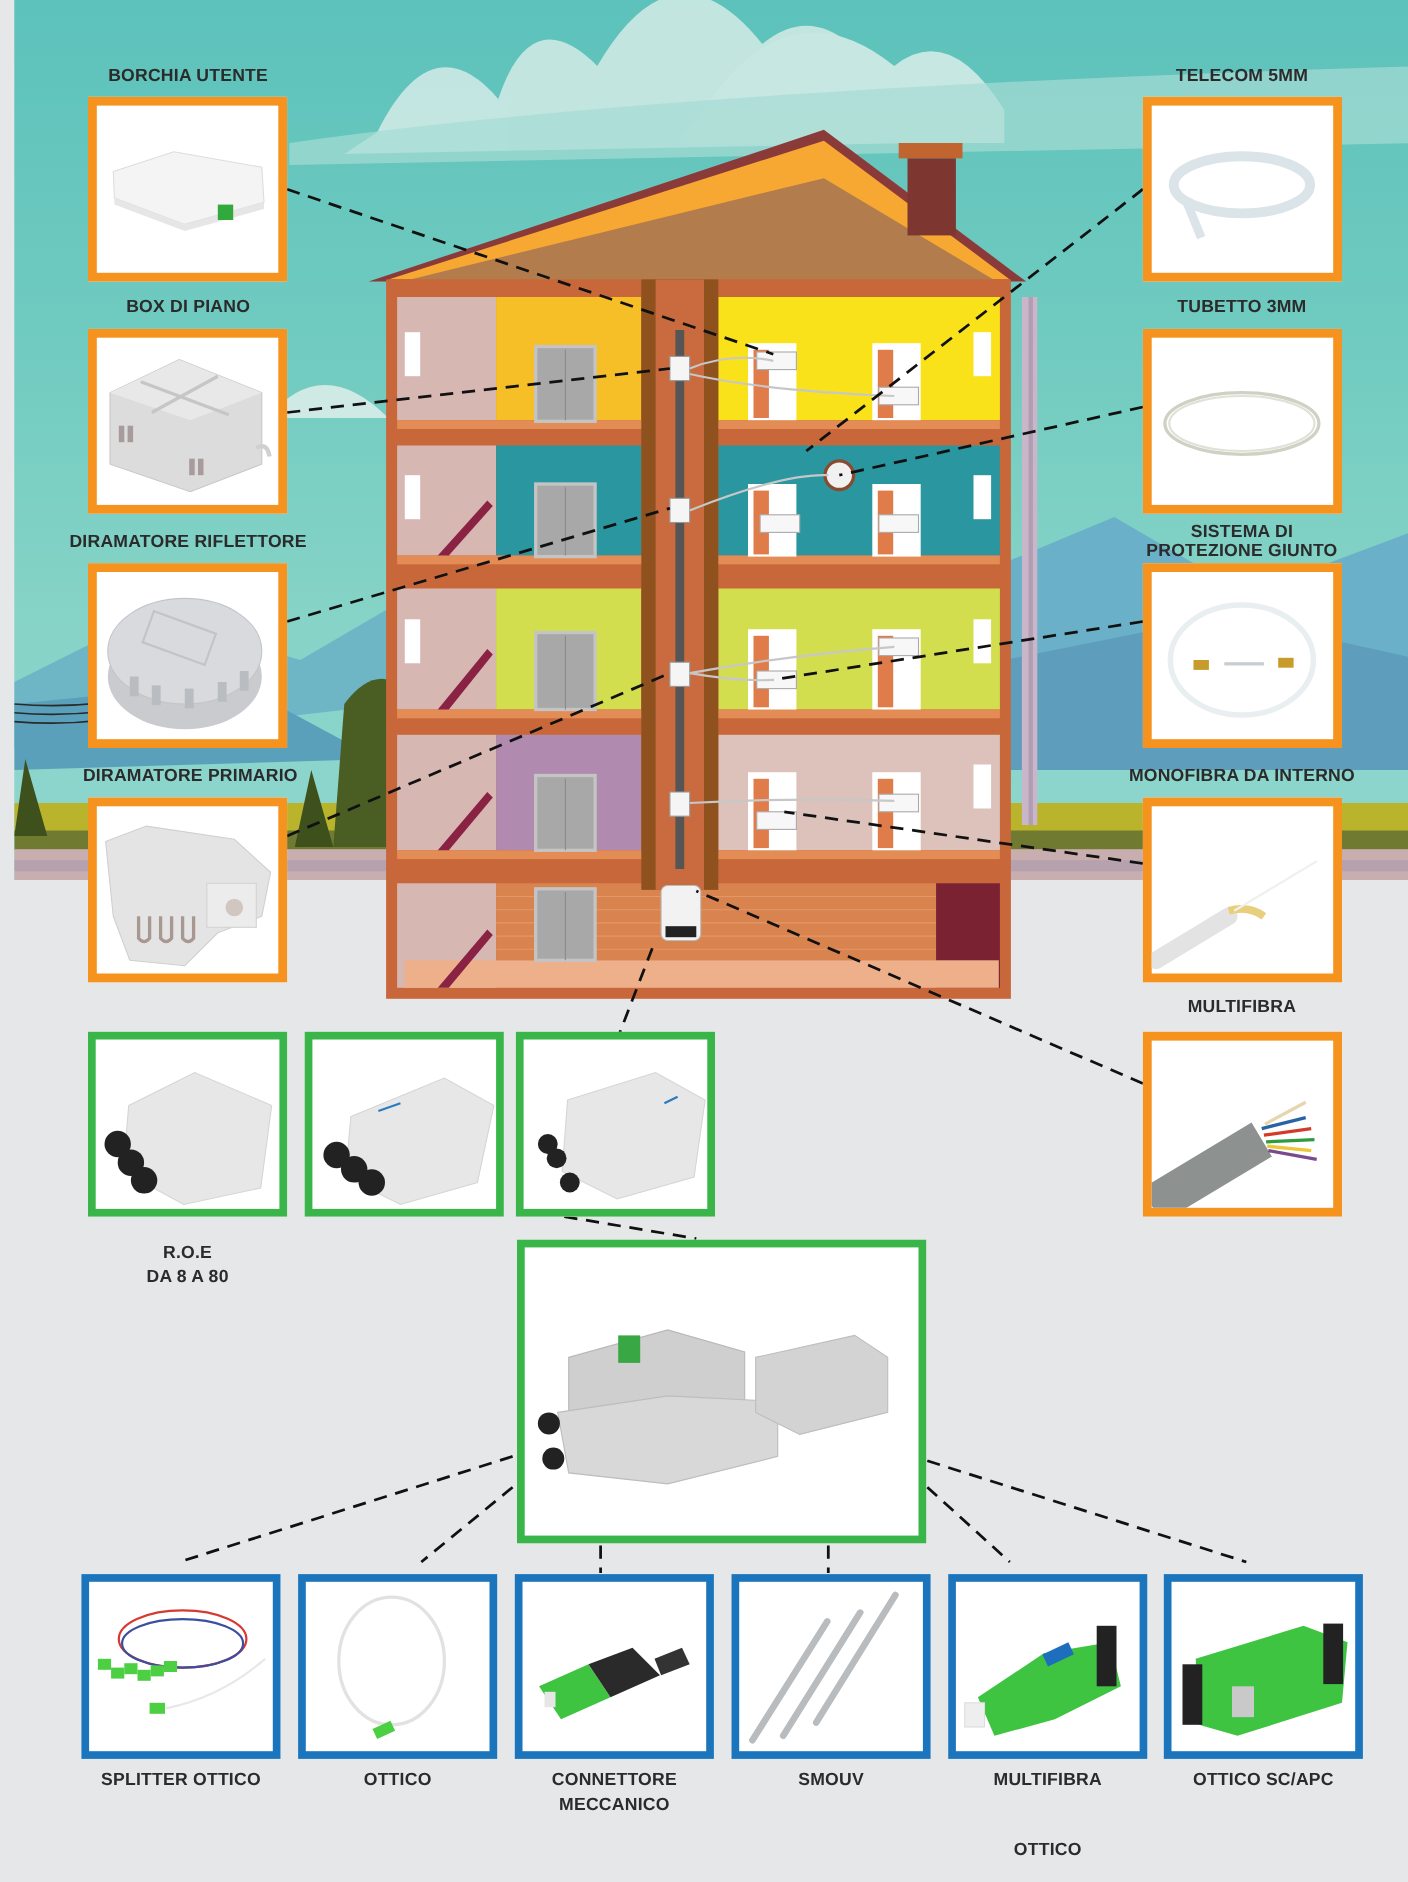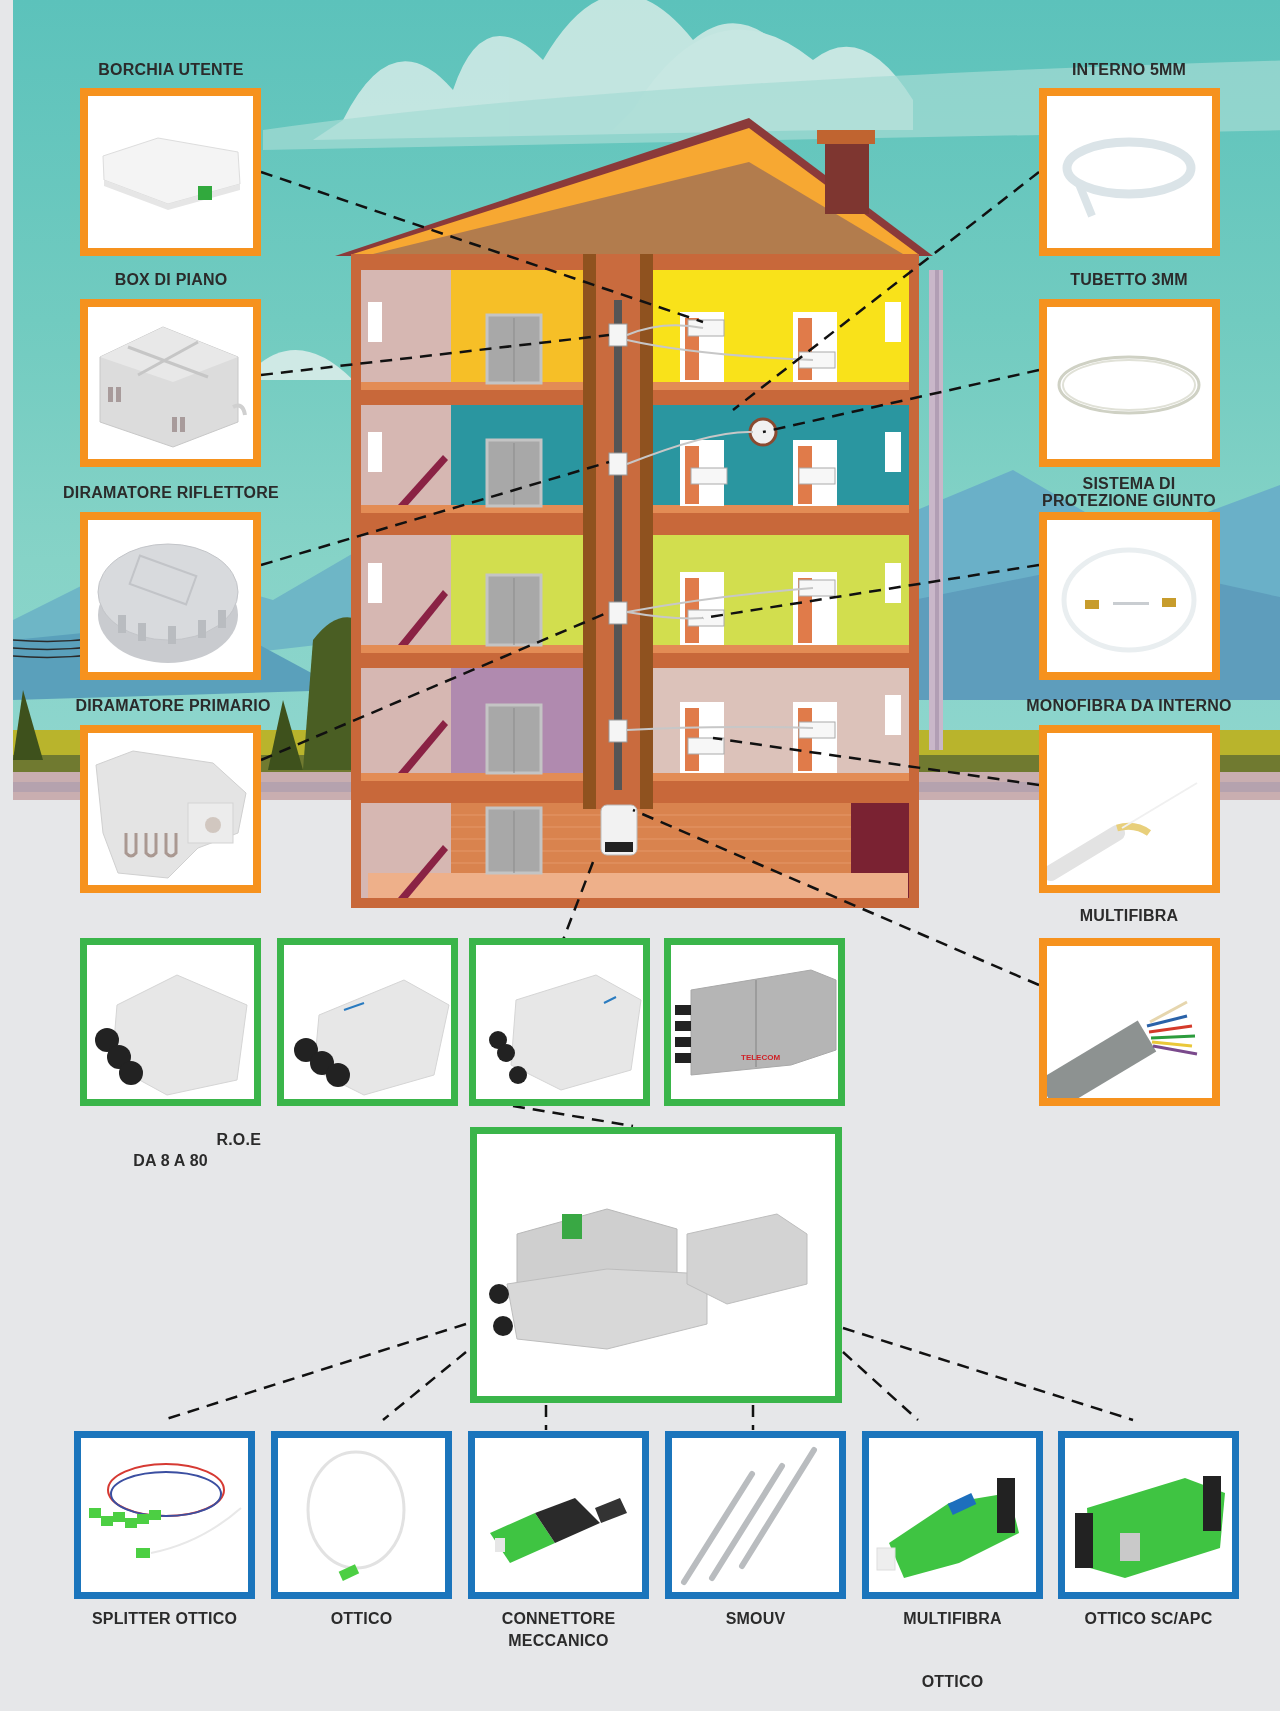--- a/index.html
+++ b/index.html
@@ -266,21 +266,21 @@
       <rect x="100" y="70" width="45" height="40" fill="#ececec" stroke="#d3d3d3"></rect>
       <circle cx="125" cy="92" r="8" fill="#d1c7c0"></circle>
       <g stroke="#a99891" stroke-width="3" fill="none">
         <path d="M38 100 v20 q5 6 10 0 v-20"></path>
           <path d="M58 100 v20 q5 6 10 0 v-20"></path>
           <path d="M78 100 v20 q5 6 10 0 v-20"></path>
       </g>
     </svg>
   </div>
 
-  <div class="label" style="left:1016px;top:61px;width:200px;">INTERNO 5MM</div>
+  <div class="label" style="left:1016px;top:61px;width:200px;">TELECOM 5MM</div>
   <div class="card orange" style="left:1026px;top:88px;width:181px;height:168px;">
     <svg class="prod" width="165" height="152">
       <ellipse cx="82" cy="72" rx="62" ry="26" fill="none" stroke="#dbe4e8" stroke-width="9"></ellipse>
       <line x1="32" y1="88" x2="45" y2="120" stroke="#dbe4e8" stroke-width="8"></line>
     </svg>
   </div>
 
   <div class="label" style="left:1016px;top:271px;width:200px;">TUBETTO 3MM</div>
   <div class="card orange" style="left:1026px;top:299px;width:181px;height:168px;">
     <svg class="prod" width="165" height="152">
@@ -343,34 +343,21 @@
   </div>
   <div class="card green" style="left:456px;top:938px;width:181px;height:168px;">
     <svg class="prod" width="167" height="154">
       <polygon points="40,55 120,30 165,55 155,125 85,145 35,120" fill="#e7e7e7" stroke="#d5d5d5"></polygon>
       <line x1="128" y1="58" x2="140" y2="52" stroke="#2a7bc0" stroke-width="2"></line>
       <circle cx="22" cy="95" r="9" fill="#222"></circle>
         <circle cx="30" cy="108" r="9" fill="#222"></circle>
         <circle cx="42" cy="130" r="9" fill="#222"></circle>
     </svg>
   </div>
-  <div class="card green" style="left:651px;top:938px;width:181px;height:168px;">
-    <svg class="prod" width="167" height="154">
-      <polygon points="20,45 140,25 165,35 165,105 120,120 20,130" fill="#b5b5b5" stroke="#a8a8a8"></polygon>
-      <line x1="85" y1="35" x2="85" y2="122" stroke="#9c9c9c" stroke-width="2"></line>
-      <g fill="#222">
-          <rect x="4" y="60" width="16" height="10"></rect>
-          <rect x="4" y="76" width="16" height="10"></rect>
-          <rect x="4" y="92" width="16" height="10"></rect>
-          <rect x="4" y="108" width="16" height="10"></rect>
-        </g>
-      <text x="70" y="115" font-size="8" font-weight="bold" fill="#cf2127" font-family="Liberation Sans, sans-serif">TELECOM</text>
-    </svg>
-  </div>
-  <div class="label" style="left:67px;top:1131px;width:181px;text-align:right;">R.O.E</div>
+  <div class="label" style="left:67px;top:1131px;width:181px;">R.O.E</div>
   <div class="label" style="left:67px;top:1152px;width:181px;">DA 8 A 80</div>
 
   <div class="card green" style="left:457px;top:1127px;width:372px;height:276px;">
     <svg class="prod" width="358" height="262">
       <polygon points="40,100 130,75 200,95 200,150 130,175 40,160" fill="#cfcfcf" stroke="#b8b8b8"></polygon>
       <polygon points="30,150 130,135 230,140 230,190 130,215 40,205" fill="#d8d8d8" stroke="#bdbdbd"></polygon>
       <polygon points="210,100 300,80 330,100 330,150 250,170 210,150" fill="#d3d3d3" stroke="#bdbdbd"></polygon>
       <rect x="85" y="80" width="20" height="25" fill="#39a844"></rect>
       <circle cx="22" cy="160" r="10" fill="#222"></circle>
         <circle cx="26" cy="192" r="10" fill="#222"></circle>

